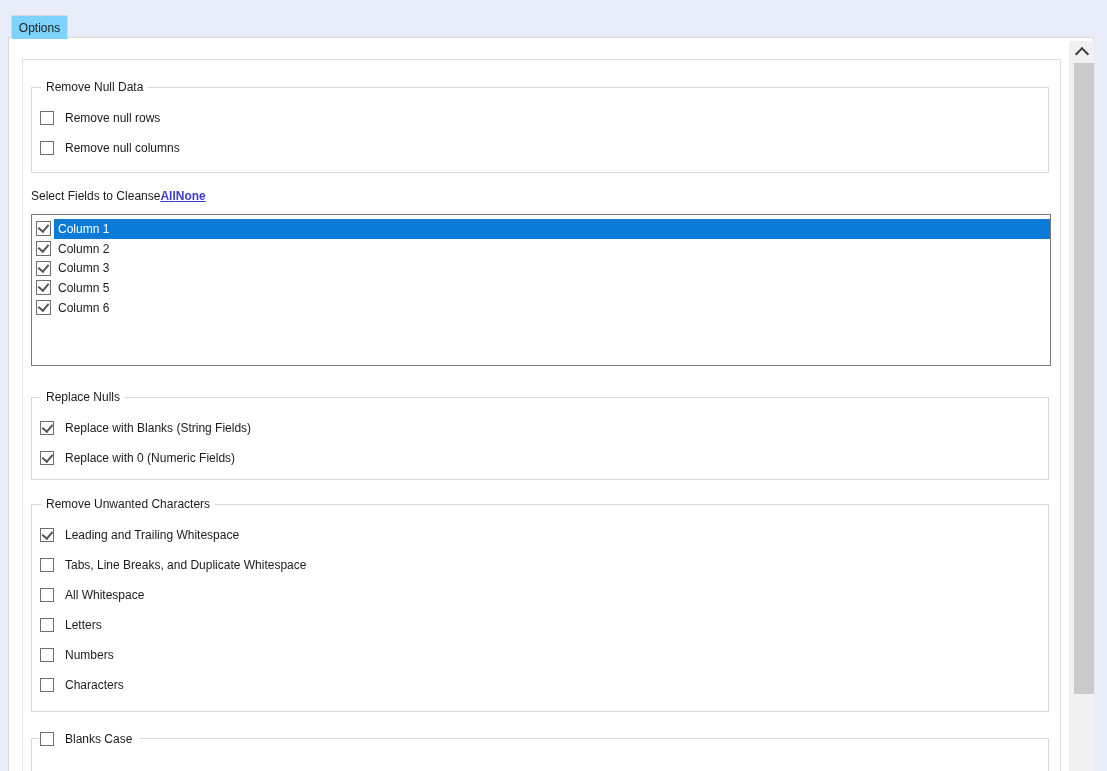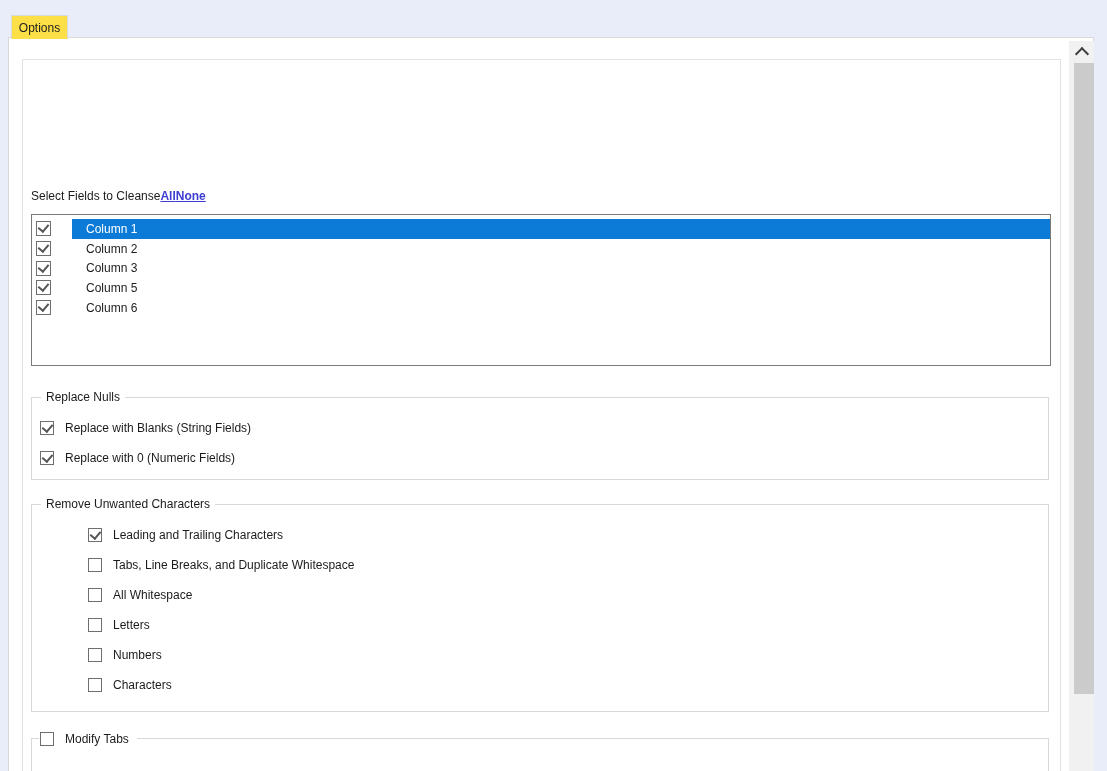--- a/index.html
+++ b/index.html
@@ -5,21 +5,21 @@
   html,body{margin:0;padding:0;}
   body{
     width:1107px;height:771px;overflow:hidden;position:relative;
     background:#e9edf9;
     font-family:"Liberation Sans","DejaVu Sans",sans-serif;
     font-size:12px;color:#1b1b1b;
   }
   
   .tab{
     position:absolute;left:11px;top:15px;width:57px;height:24px;
-    background:#fde047;border:1px solid #d9d9d9;border-bottom:none;
+    background:#7dd3fc;border:1px solid #d9d9d9;border-bottom:none;
     z-index:3;display:flex;align-items:center;justify-content:center;
     box-sizing:border-box;
   }
   .tab-page{
     position:absolute;left:8px;top:37px;width:1086px;height:750px;
     background:#fff;border:1px solid #d9d9d9;box-sizing:border-box;z-index:1;
   }
   
   .panel{
     position:absolute;left:13px;top:21px;width:1039px;height:920px;
@@ -29,21 +29,21 @@
   .group{
     position:absolute;left:8px;width:1018px;
     border:1px solid #d8d8d8;box-sizing:border-box;background:#fff;
   }
   .group-title{
     position:absolute;top:-8px;left:9px;background:#fff;padding:0 5px;
     white-space:nowrap;line-height:15px;
   }
   .g1{top:27px;height:86px;}
   .g2{top:337px;height:83px;}
-  .g3{top:444px;height:208px;padding-left:48px;}
+  .g3{top:444px;height:208px;}
   .g4{top:678px;height:120px;}
   .group-body{padding:23px 0 0 8px;display:flex;flex-direction:column;gap:16px;}
   
   .cbrow{display:flex;align-items:center;height:14px;}
   .cb{
     width:14px;height:14px;border:1px solid #6e6e6e;background:#fff;
     box-sizing:border-box;position:relative;flex:none;cursor:default;
   }
   .cb.checked::after{
     content:"";position:absolute;left:3px;top:0px;width:5px;height:8px;
@@ -59,21 +59,21 @@
   .link{color:#3d3dd2;font-weight:bold;text-decoration:underline;cursor:pointer;}
   
   .listbox{
     position:absolute;left:8px;top:154px;width:1020px;height:152px;
     border:1px solid #7a7a7a;background:#fff;box-sizing:border-box;
     padding-top:4px;overflow:hidden;
   }
   .lrow{display:flex;align-items:center;height:19.7px;cursor:default;}
   .lrow .cb{margin-left:4px;width:15px;height:15px;}
   .ltext{
-    margin-left:21px;padding-left:14px;flex:1;align-self:stretch;
+    margin-left:3px;padding-left:4px;flex:1;align-self:stretch;
     display:flex;align-items:center;text-align:right;
   }
   .lrow.selected .ltext{background:#0b7bd7;color:#fff;}
   
   .legend-row{
     position:absolute;top:-8px;left:7px;background:#fff;padding:0 8px 0 1px;
     display:flex;align-items:center;height:15px;
   }
   .legend-row .cblabel{margin-left:11px;}
   
@@ -97,20 +97,33 @@
 <body>
 
 <div class="tab">
   <span>Options</span>
 </div>
 
 <div class="tab-page">
 
   <div class="panel">
 
+    <div class="group g1">
+      <span class="group-title">Remove Null Data</span>
+      <div class="group-body">
+        <div class="cbrow">
+          <span class="cb"></span>
+          <span class="cblabel">Remove null rows</span>
+        </div>
+        <div class="cbrow">
+          <span class="cb"></span>
+          <span class="cblabel">Remove null columns</span>
+        </div>
+      </div>
+    </div>
 
     <div class="fields-header">
       <span>Select Fields to Cleanse</span>
       <span class="links">
         <span class="link">All</span>
         <span class="link">None</span>
       </span>
     </div>
 
     <div class="listbox">
@@ -148,21 +161,21 @@
           <span class="cblabel">Replace with 0 (Numeric Fields)</span>
         </div>
       </div>
     </div>
 
     <div class="group g3">
       <span class="group-title">Remove Unwanted Characters</span>
       <div class="group-body">
         <div class="cbrow">
           <span class="cb checked"></span>
-          <span class="cblabel">Leading and Trailing Characters</span>
+          <span class="cblabel">Leading and Trailing Whitespace</span>
         </div>
         <div class="cbrow">
           <span class="cb"></span>
           <span class="cblabel">Tabs, Line Breaks, and Duplicate Whitespace</span>
         </div>
         <div class="cbrow">
           <span class="cb"></span>
           <span class="cblabel">All Whitespace</span>
         </div>
         <div class="cbrow">
@@ -176,21 +189,21 @@
         <div class="cbrow">
           <span class="cb"></span>
           <span class="cblabel">Characters</span>
         </div>
       </div>
     </div>
 
     <div class="group g4">
       <div class="legend-row">
         <span class="cb"></span>
-        <span class="cblabel">Modify Tabs</span>
+        <span class="cblabel">Blanks Case</span>
       </div>
     </div>
 
   </div>
 
   <div class="scrollbar">
     <div class="scroll-btn">
       <span class="chevron-up"></span>
     </div>
     <div class="scroll-thumb"></div>

